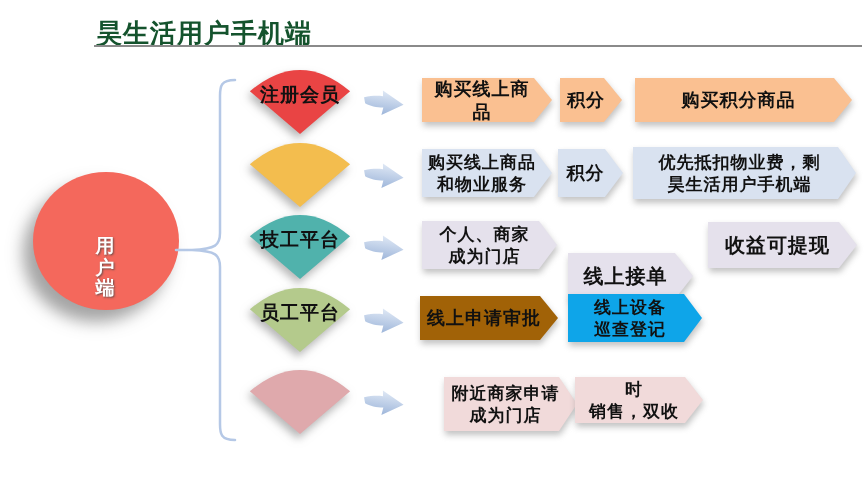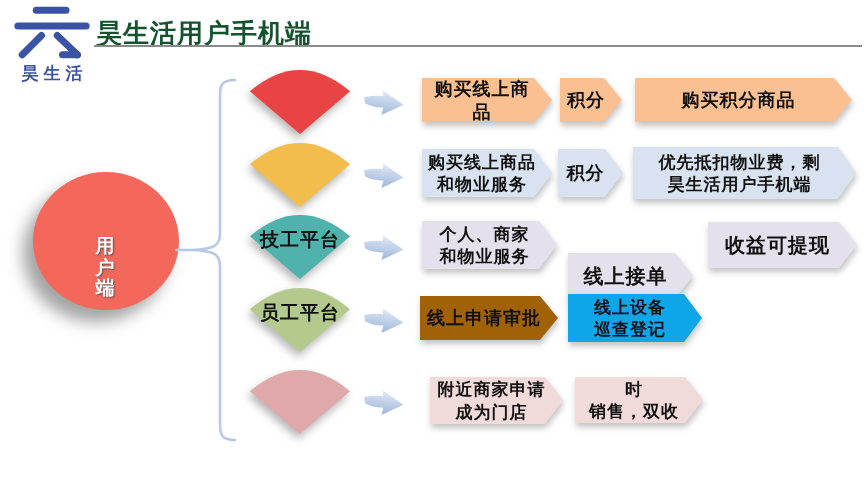--- a/index.html
+++ b/index.html
@@ -64,49 +64,38 @@
 
   <svg width="0" height="0" style="position:absolute" aria-hidden="true">
     <defs>
       <linearGradient id="agrad" x1="0" y1="0" x2="0" y2="1">
         <stop id="agrad-stop1" offset="0" stop-color="#dfe8f5"></stop>
         <stop id="agrad-stop2" offset="1" stop-color="#9eb6da"></stop>
       </linearGradient>
     </defs>
   </svg>
 
-  <div class="logo" id="logo" style="color: rgb(58, 83, 164);">
-    <svg viewBox="0 0 96 64">
-      <g fill="none" stroke="currentColor" stroke-width="8" stroke-linecap="round">
-        <path d="M30 7 H64"></path>
-        <path d="M9 25 H87"></path>
-        <path d="M36 36 L14 58"></path>
-        <path d="M54 36 L77 58"></path>
-        <path d="M77 58 H60"></path>
-      </g>
-    </svg>
-    <div class="logo-text">昊生活</div>
-  </div>
 
   <div class="page-title">昊生活用户手机端</div>
   <div class="title-rule"></div>
 
   <div class="hub" id="hub" style="background: radial-gradient(circle at 42% 35%, rgb(244, 104, 92) 55%, rgb(244, 104, 92)) rgb(244, 104, 92);">
     <div class="hub-label">用户端</div>
   </div>
 
   <svg class="brace" viewBox="0 0 66 380">
     <path id="brace-path" d="M61 10 C47 10 46 16 46 26 L46 163 C46 175 42 179 18 180 C42 181 46 185 46 197 L46 354 C46 364 47 370 61 370 M2 180 H18" fill="none" stroke="#b5c8e6" stroke-width="2.5" stroke-linecap="round"></path>
   </svg>
 
   <div id="diagram">
       <div class="fan" style="left: 247px; top: 66px; width: 106px; height: 68px;">
         <svg viewBox="0 0 110 70" preserveAspectRatio="none">
           <path d="M55 70 L3 26 Q55 -18 107 26 Z" fill="#e94444"></path>
         </svg>
+        <div class="fan-label">注册会员</div>
       </div>
       <div class="arrow" style="left: 362px; top: 89px; width: 44px; height: 28px;">
         <svg viewBox="0 0 46 30">
           <path d="M1 12 C9 9 15 8 21 8 L20 2 L44 14 L22 28 L23 20 C16 21 8 20 3 18 Z" fill="url(#agrad)"></path>
         </svg>
       </div>
       <div class="step" style="left: 422px; top: 78px; width: 130px; height: 44px;">
         <div class="step-shape" style="background:#fac091">
           <div class="step-text" style="font-size:18px">购买线上商品</div>
         </div>
@@ -155,21 +144,21 @@
         <div class="fan-label">技工平台</div>
       </div>
       <div class="arrow" style="left: 362px; top: 234px; width: 44px; height: 28px;">
         <svg viewBox="0 0 46 30">
           <path d="M1 12 C9 9 15 8 21 8 L20 2 L44 14 L22 28 L23 20 C16 21 8 20 3 18 Z" fill="url(#agrad)"></path>
         </svg>
       </div>
       <div class="step" style="left: 422px; top: 221px; width: 135px; height: 48px;">
         <div class="step-shape" style="background:#e5e1ec">
           <div class="step-text" style="font-size:17px">个人、商家
-和物业服务</div>
+成为门店</div>
         </div>
       </div>
       <div class="step" style="left: 568px; top: 222px; width: 125px; height: 46px; margin-top: 31px;">
         <div class="step-shape" style="background:#e5e1ec">
           <div class="step-text" style="font-size:20px">线上接单</div>
         </div>
       </div>
       <div class="step" style="left: 708px; top: 222px; width: 149px; height: 46px;">
         <div class="step-shape" style="background:#e5e1ec">
           <div class="step-text" style="font-size:20px">收益可提现</div>
@@ -200,21 +189,21 @@
       <div class="fan" style="left: 247px; top: 366px; width: 106px; height: 68px;">
         <svg viewBox="0 0 110 70" preserveAspectRatio="none">
           <path d="M55 70 L3 26 Q55 -18 107 26 Z" fill="#dfa9ac"></path>
         </svg>
       </div>
       <div class="arrow" style="left: 362px; top: 389px; width: 44px; height: 28px;">
         <svg viewBox="0 0 46 30">
           <path d="M1 12 C9 9 15 8 21 8 L20 2 L44 14 L22 28 L23 20 C16 21 8 20 3 18 Z" fill="url(#agrad)"></path>
         </svg>
       </div>
-      <div class="step" style="left: 413px; top: 377px; width: 133px; height: 47px; padding-left: 17px;">
+      <div class="step" style="left: 427px; top: 377px; width: 133px; height: 54px; padding-left: 17px;">
         <div class="step-shape" style="background:#f1dada">
           <div class="step-text" style="font-size:17px">附近商家申请
 成为门店</div>
         </div>
       </div>
       <div class="step" style="left: 575px; top: 377px; width: 128px; height: 46px;">
         <div class="step-shape" style="background:#f1dada">
           <div class="step-text" style="font-size:17px">线上线下同时
 销售，双收益</div>
         </div>

